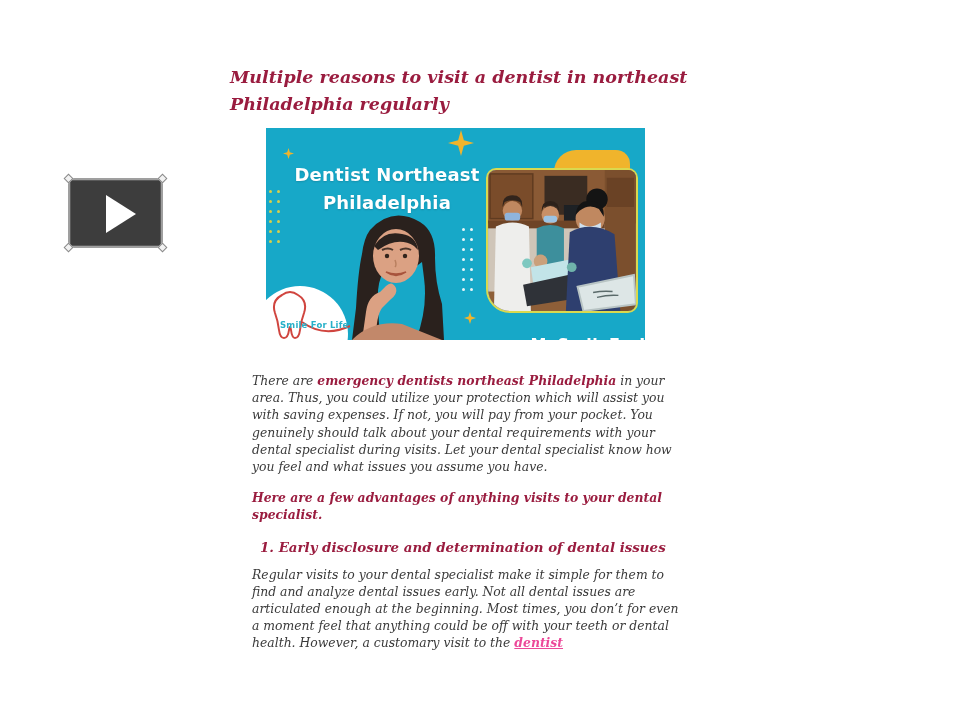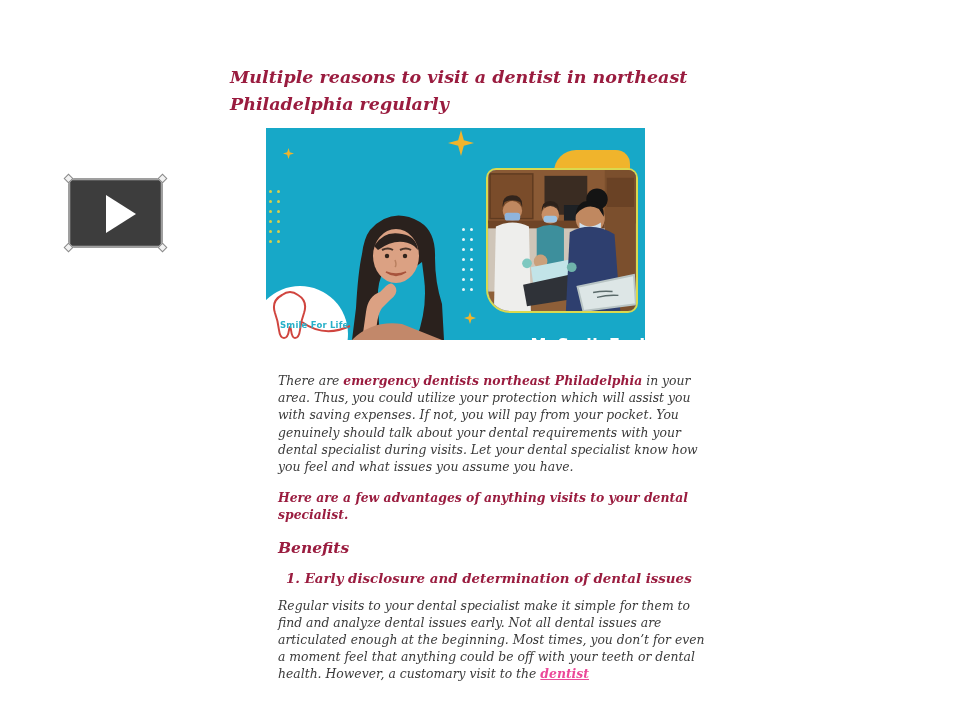--- a/index.html
+++ b/index.html
@@ -74,21 +74,21 @@
     color:#28b0c8; font-weight:bold; font-size:8.5px; letter-spacing:.2px;
   }
   .website {
     position:absolute; left:214px; top:188px; width:160px;
     text-align:center; color:#ffffff; font-size:16px; font-weight:bold;
     letter-spacing:.3px; text-shadow:0 1px 2px rgba(0,0,0,.2);margin-top:19px;
   }
 
   
   .article {
-    position:absolute; left:278px; top:372px; width:428px;
+    position:absolute; left:252px; top:372px; width:428px;
     font-style:italic; color:#3A3A3A; font-size:12.4px; line-height:17.2px;
   }
   .article p { margin:0 0 14px 0; }
   .bold-maroon { color:#9A1C3F; font-weight:bold; text-decoration:none; }
   .highlight { color:#9A1C3F; font-weight:bold; margin:0 0 12px 0; }
   .h-benefits {
     color:#9A1C3F; font-weight:bold; font-style:italic;
     font-size:15.5px; line-height:20px; margin:0 0 11px 0;
   }
   .h-sub {
@@ -150,20 +150,21 @@
         <i></i>
         <i></i>
         <i></i>
         <i></i>
         <i></i>
         <i></i>
         <i></i>
         <i></i>
     </div>
 
+    <div class="banner-heading">Dentist Northeast Philadelphia</div>
 
     <div class="yellow-blob"></div>
 
     <div class="photo-frame">
       <svg width="148" height="141" viewBox="0 0 152 145">
         <rect x="0" y="0" width="152" height="145" fill="#cfc5b8"></rect>
         <rect x="0" y="0" width="152" height="55" fill="#8a5a35"></rect>
         <rect x="2" y="4" width="44" height="46" fill="#7a4c2a" stroke="#5f3b20" stroke-width="1.5"></rect>
         <rect x="58" y="6" width="44" height="40" fill="#3a2c22"></rect>
         <rect x="120" y="0" width="32" height="145" fill="#7b4f2d"></rect>
@@ -222,20 +223,19 @@
     <div class="logo-text">Smile For Life</div>
 
     <div class="website">www.MySmileForLife.com</div>
   </div>
 
   <div class="article">
     <p><span>There are </span><a class="bold-maroon">emergency dentists northeast Philadelphia</a><span> in your area. Thus, you could utilize your protection which will assist you with saving expenses. If not, you will pay from your pocket. You genuinely should talk about your dental requirements with your dental specialist during visits. Let your dental specialist know how you feel and what issues you assume you have.</span></p>
 
     <p class="highlight">Here are a few advantages of anything visits to your dental specialist.</p>
 
-    <h2 class="h-benefits">Benefits</h2>
 
     <h3 class="h-sub">1. Early disclosure and determination of dental issues</h3>
 
     <p><span>Regular visits to your dental specialist make it simple for them to find and analyze dental issues early. Not all dental issues are articulated enough at the beginning. Most times, you don’t for even a moment feel that anything could be off with your teeth or dental health. However, a customary visit to the </span><a class="link-red">dentist</a></p>
   </div>
 
 </div>
 
 </body></html>

